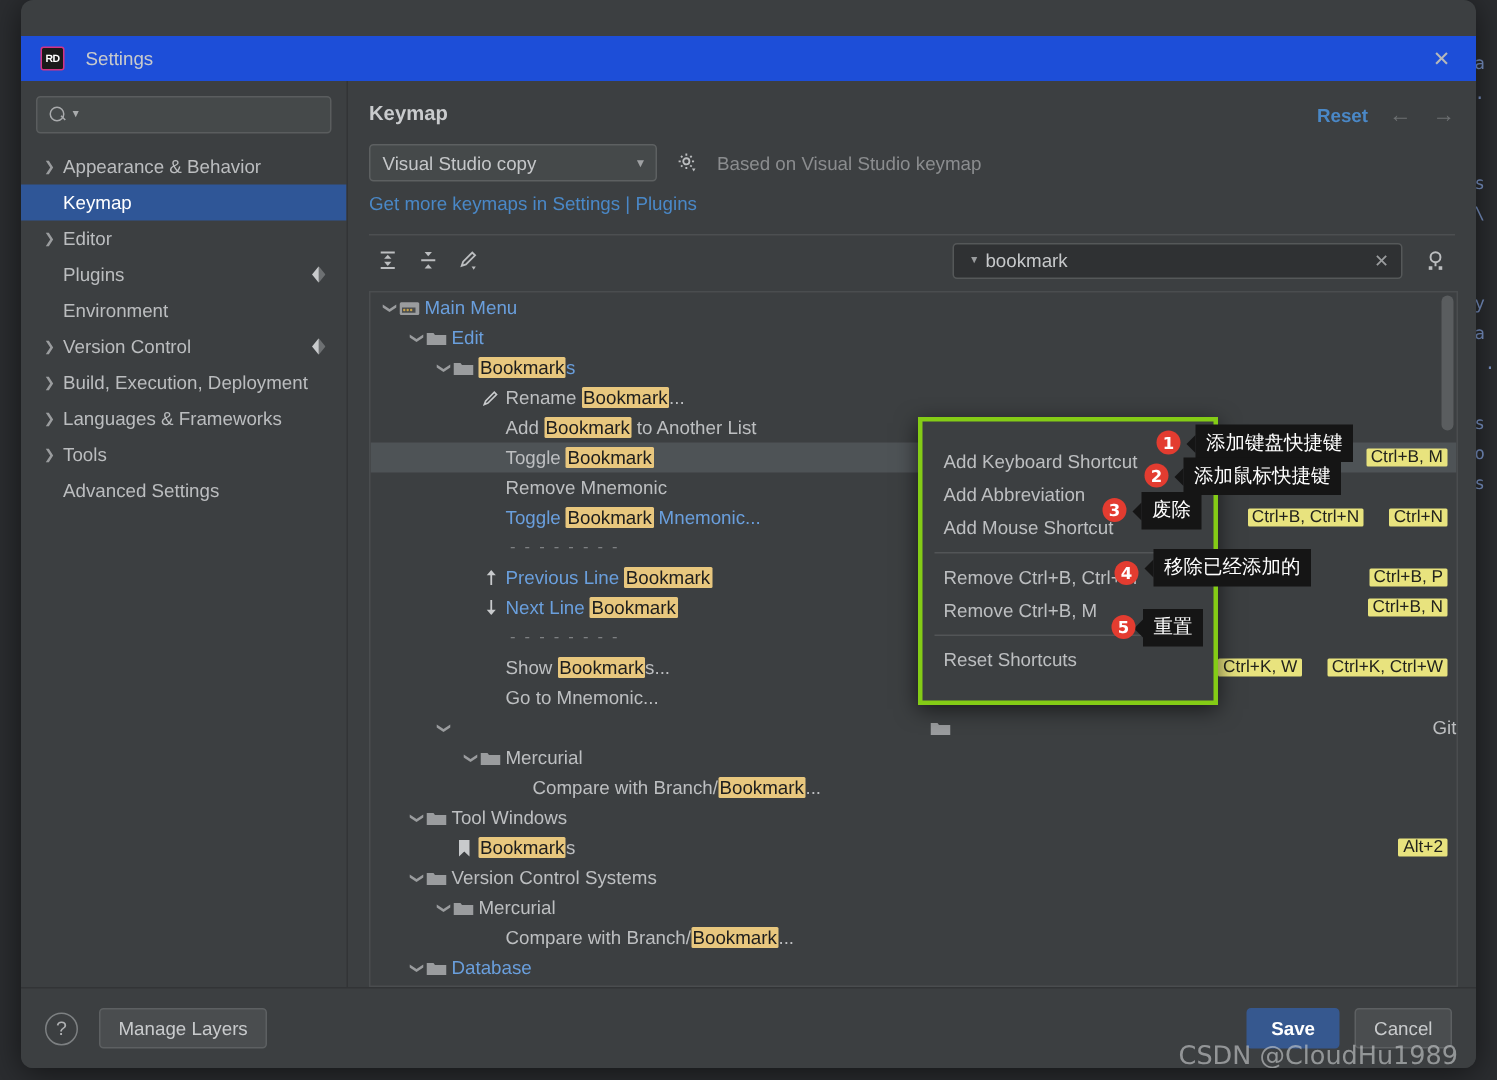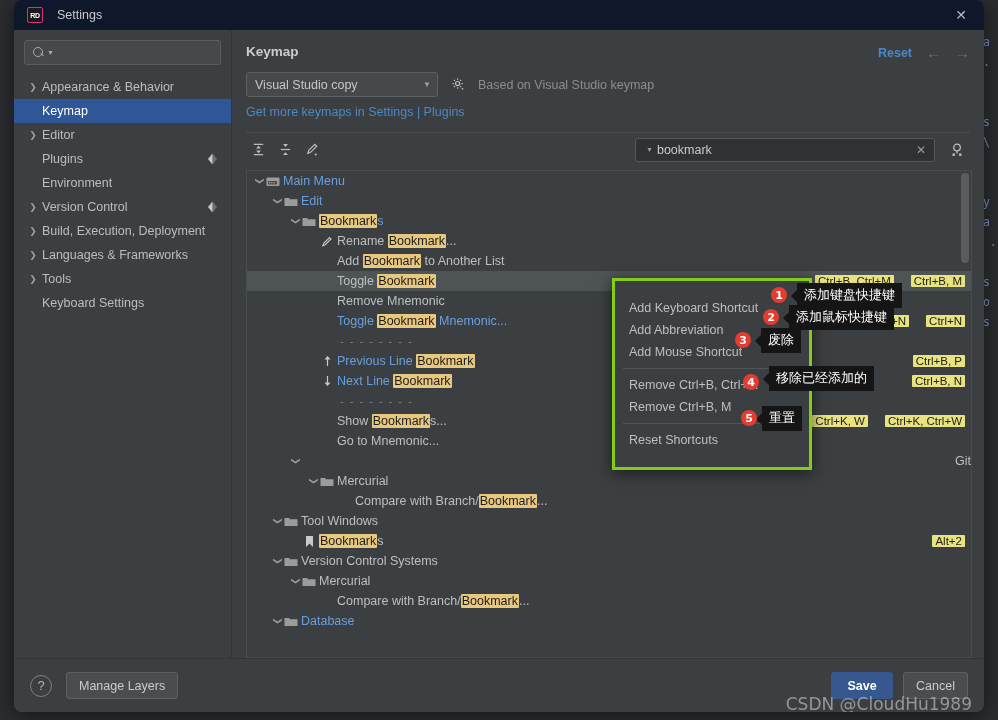--- a/index.html
+++ b/index.html
@@ -36,23 +36,24 @@
     background: #3c3f41;
     border-radius: 8px;
     box-shadow: 0 3px 22px rgba(0,0,0,0.55);
     overflow: hidden;
     display: flex; flex-direction: column;
   }
 
   
   .titlebar {
     height: 30px; flex: 0 0 30px;
-    background: #0f172a;
+    background: #1d4ed8;
     display: flex; align-items: center;
     position: relative;
+    margin-top: 24px;
   }
   .app-icon {
     width: 16px; height: 16px;
     margin-left: 13px;
     background: #1a1a1a;
     border: 1.4px solid #d63384;
     border-radius: 2px;
     display: flex; align-items: center; justify-content: center;
     font-size: 7px; color: #fff; font-weight: bold;
     letter-spacing: -0.4px;
@@ -422,21 +423,21 @@
           <div class="nav-item">
             <span class="nav-arrow">❯</span>
             <span class="nav-label">Languages &amp; Frameworks</span>
           </div>
           <div class="nav-item">
             <span class="nav-arrow">❯</span>
             <span class="nav-label">Tools</span>
           </div>
           <div class="nav-item">
             <span class="nav-arrow empty">❯</span>
-            <span class="nav-label">Keyboard Settings</span>
+            <span class="nav-label">Advanced Settings</span>
           </div>
         </div>
     </div>
 
     <div class="main">
 
       <div class="main-head">
         <div class="main-title">Keymap</div>
         <div class="head-right">
           <span class="reset-link">Reset</span>

